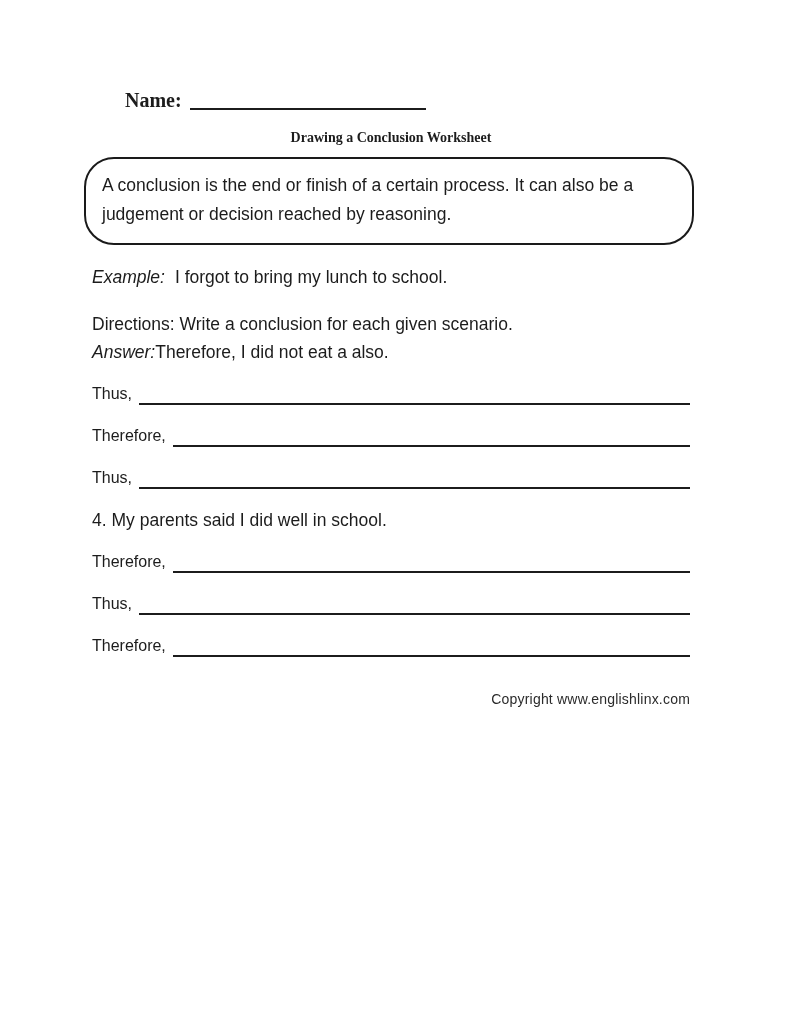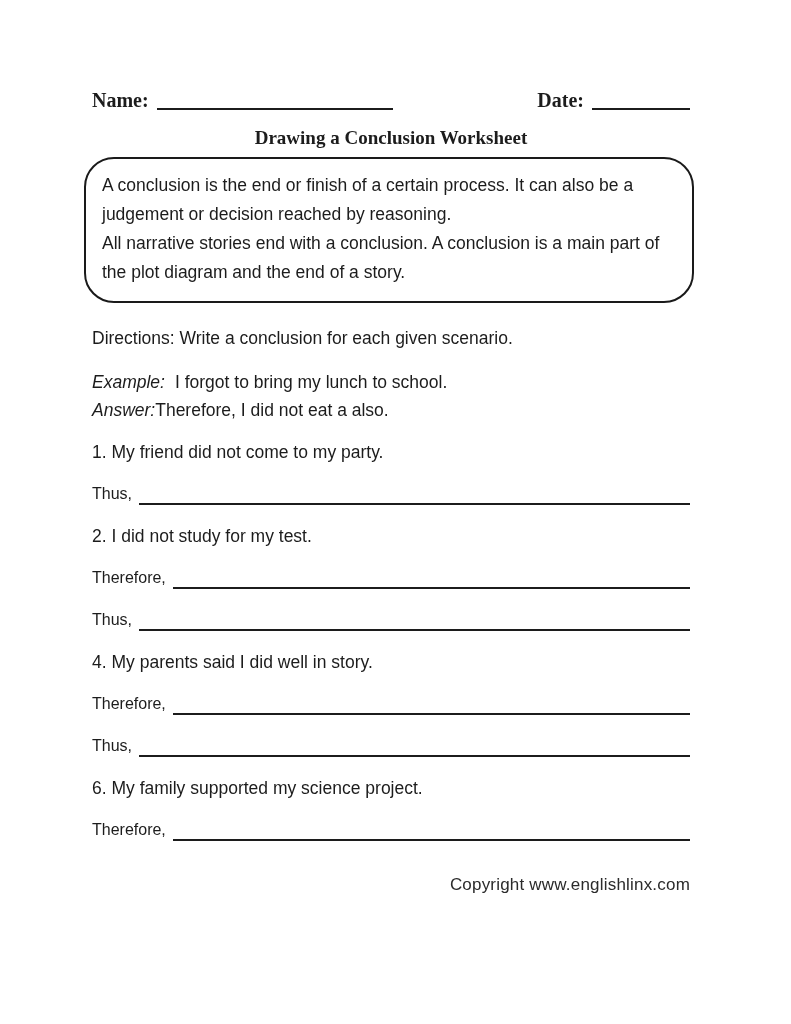--- a/index.html
+++ b/index.html
@@ -22,38 +22,39 @@
   }
   
   .header-row {
     display: flex;
     justify-content: space-between;
     align-items: flex-start;
     font-family: "Liberation Serif", "DejaVu Serif", serif;
     font-weight: bold;
     font-size: 20px;
     line-height: 24px;
+    margin-left: 33px;
   }
   .field-group {
     display: flex;
     align-items: flex-end;
   }
   .blank {
     display: inline-block;
     border-bottom: 2px solid #1c1c1c;
     margin-bottom: 2px;
   }
   .name-blank  { width: 236px; margin-left: 8px; }
   .date-blank  { width: 98px;  margin-left: 8px; }
   .page-title {
     margin-top: 14px;
     text-align: center;
     font-family: "Liberation Serif", "DejaVu Serif", serif;
     font-weight: bold;
-    font-size: 19px;
+    font-size: 14px;
     line-height: 24px;
   }
   
   .definition-box {
     box-sizing: border-box;
     margin-left: -8px;
     width: 610px;
     margin-top: 7px;
     border: 2.5px solid #1a1a1a;
     border-radius: 30px;
@@ -92,98 +93,81 @@
   .answer-blank {
     flex: 1 1 auto;
     border-bottom: 2px solid #1c1c1c;
     margin-left: 7px;
     margin-bottom: 1px;
   }
   
   .footer {
     margin-top: 33px;
     text-align: right;
-    font-size: 17px;
+    font-size: 14px;
     color: #2b2b2b;
     letter-spacing: 0.2px;
   }
 </style>
 </head>
 <body>
 
 <div class="page">
 
   <div class="header-row">
     <div class="field-group">
       <span>Name:</span>
       <span class="blank name-blank"></span>
     </div>
-    <div class="field-group">
-      <span>Date:</span>
-      <span class="blank date-blank"></span>
-    </div>
   </div>
 
   <div class="page-title">Drawing a Conclusion Worksheet</div>
 
   <div class="definition-box">
     <p>A conclusion is the end or finish of a certain process. It can also be a judgement or decision reached by reasoning.</p>
-    <p>All narrative stories end with a conclusion. A conclusion is a main part of the plot diagram and the end of a story.</p>
   </div>
-
-  <div class="text-row directions-row">Directions: Write a conclusion for each given scenario.</div>
 
   <div class="text-row example-row">
     <span class="italic-label">Example:</span><span>I forgot to bring my lunch to school.</span>
   </div>
+
+  <div class="text-row directions-row">Directions: Write a conclusion for each given scenario.</div>
   <div class="text-row answer-row">
     <span class="italic-label">Answer:</span><span>Therefore, I did not eat a also.</span>
   </div>
 
-  <div class="text-row item-prompt">
-    <span>1.</span>
-    <span>My friend did not come to my party.</span>
-  </div>
   <div class="starter-row">
     <span>Thus,</span>
     <span class="answer-blank"></span>
   </div>
 
-  <div class="text-row item-prompt">
-    <span>2.</span>
-    <span>I did not study for my test.</span>
-  </div>
   <div class="starter-row">
     <span>Therefore,</span>
     <span class="answer-blank"></span>
   </div>
 
   <div class="starter-row">
     <span>Thus,</span>
     <span class="answer-blank"></span>
   </div>
 
   <div class="text-row item-prompt">
     <span>4.</span>
-    <span>My parents said I did well in story.</span>
+    <span>My parents said I did well in school.</span>
   </div>
   <div class="starter-row">
     <span>Therefore,</span>
     <span class="answer-blank"></span>
   </div>
 
   <div class="starter-row">
     <span>Thus,</span>
     <span class="answer-blank"></span>
   </div>
 
-  <div class="text-row item-prompt">
-    <span>6.</span>
-    <span>My family supported my science project.</span>
-  </div>
   <div class="starter-row">
     <span>Therefore,</span>
     <span class="answer-blank"></span>
   </div>
 
   <div class="footer">Copyright www.englishlinx.com</div>
 
 </div>
 
 </body></html>

